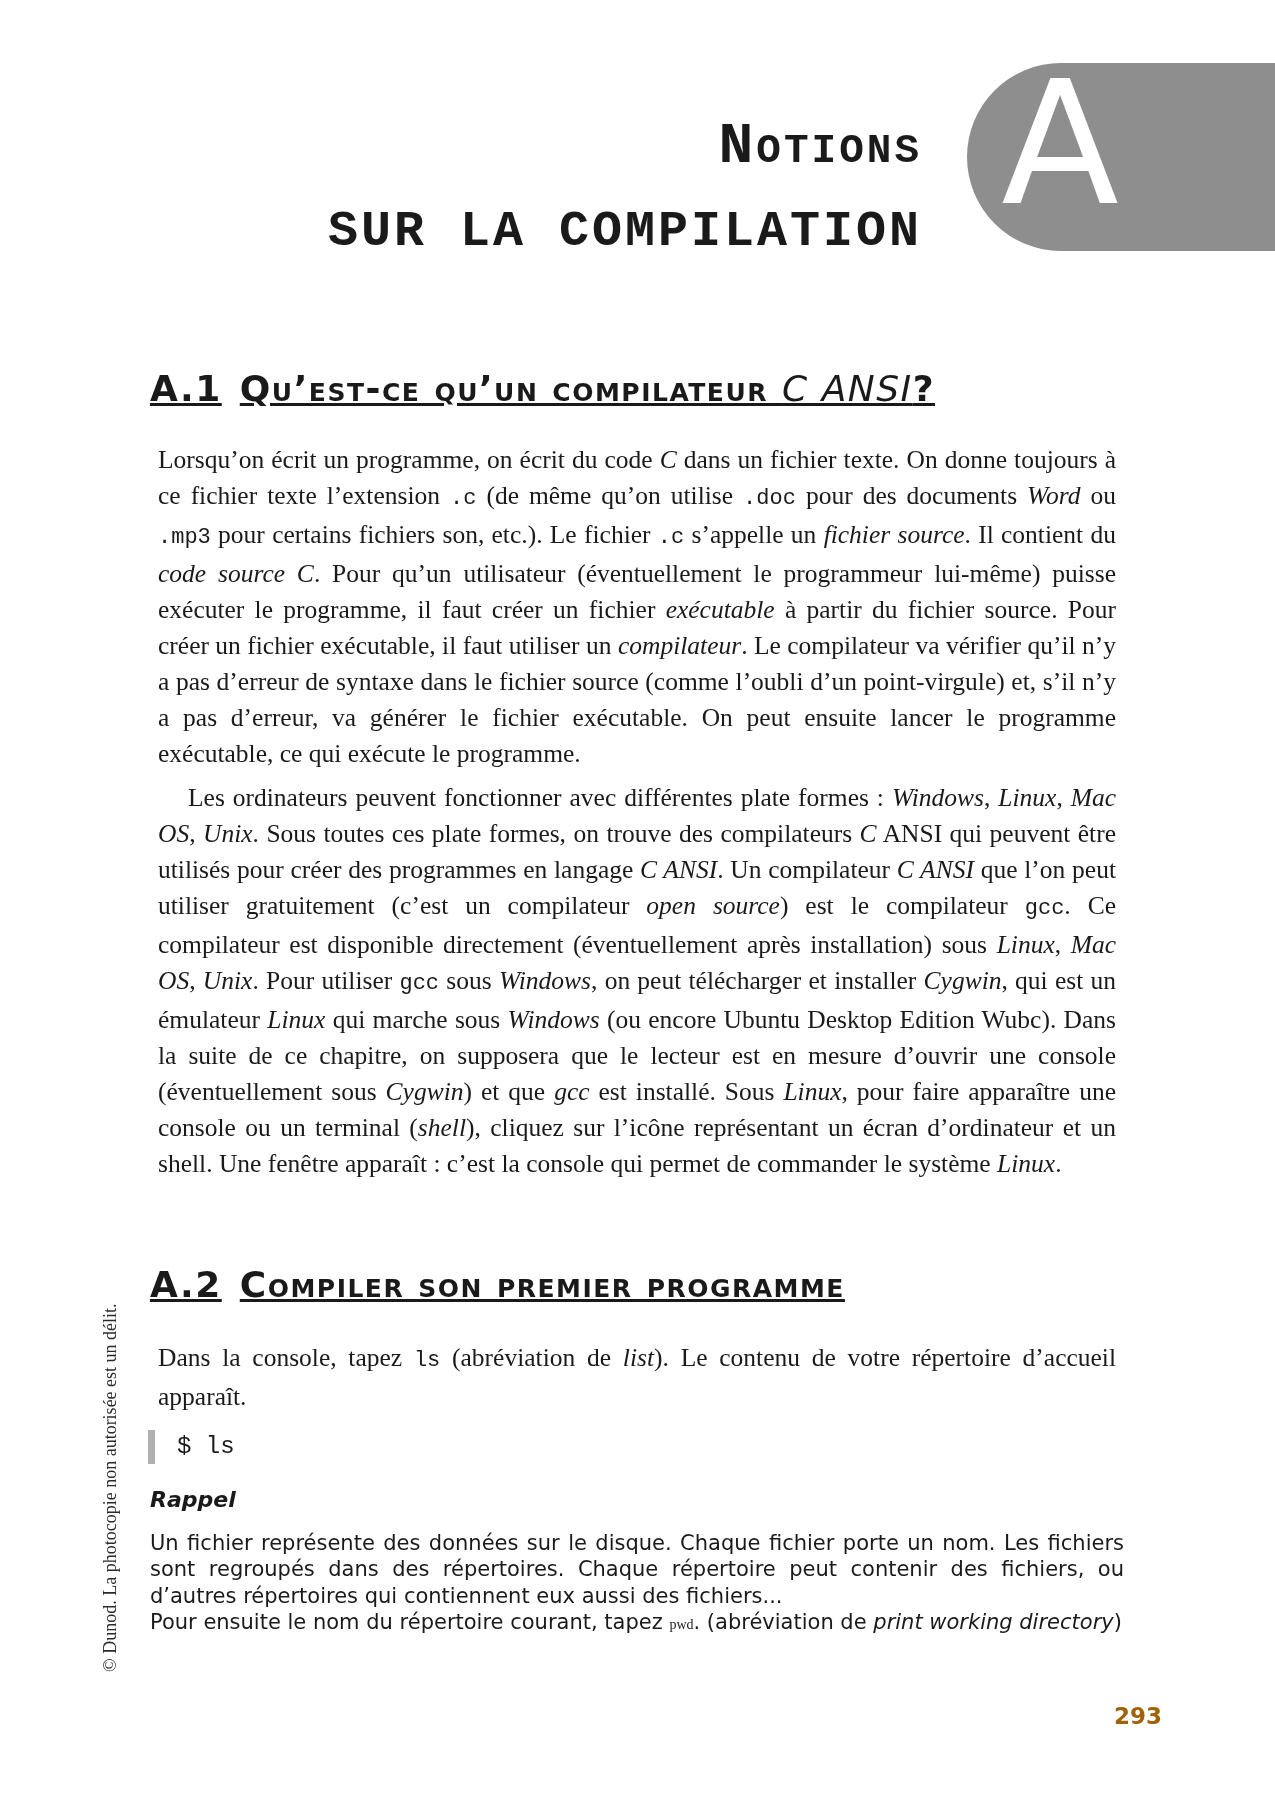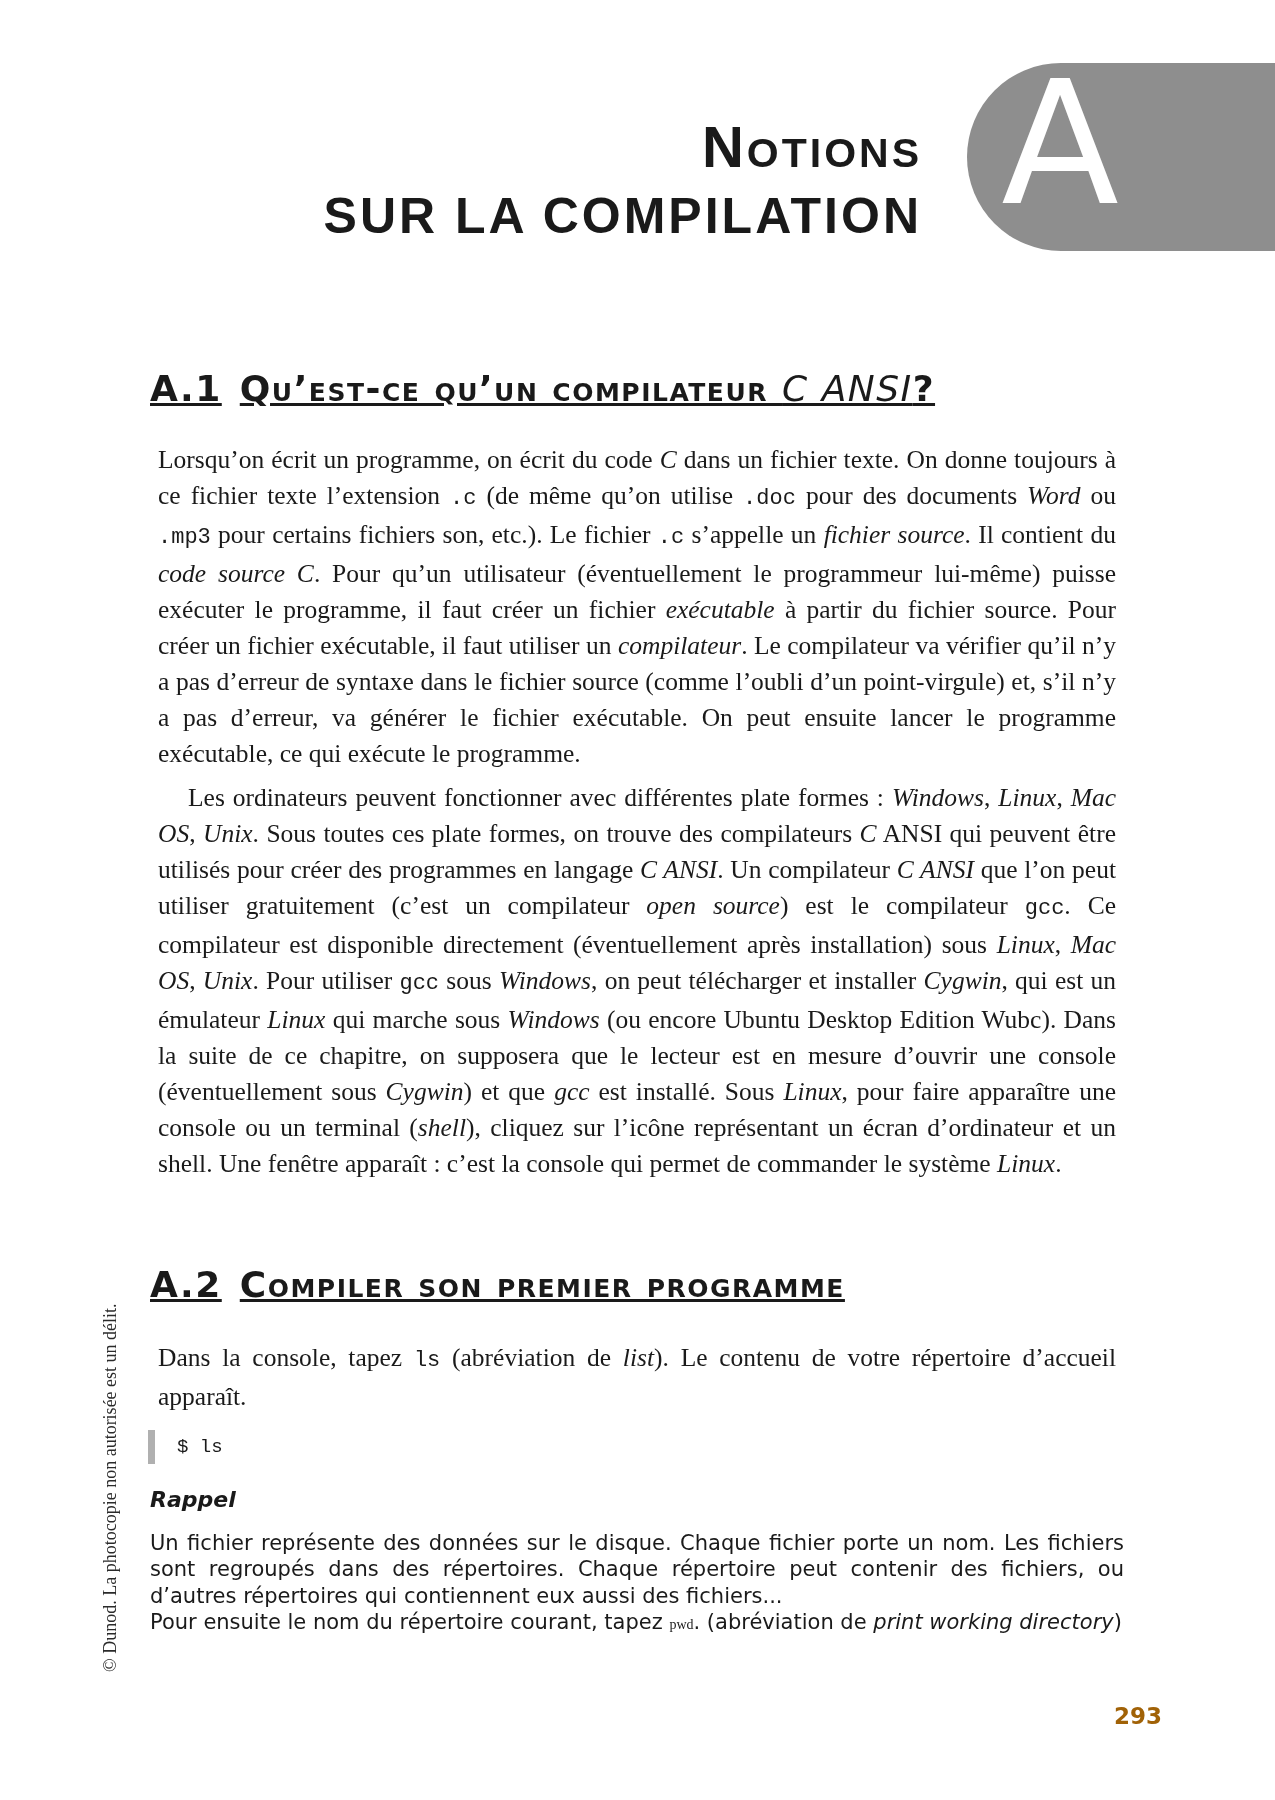--- a/index.html
+++ b/index.html
@@ -9,25 +9,25 @@
       position: absolute; left: 967px; top: 63px; width: 340px; height: 188px;
       background: #8e8e8e; border-radius: 94px 0 0 94px;
     }
     .chapter-letter {
       position: absolute; left: 1000px; top: 58px; width: 120px; text-align: center;
       font-family: "DejaVu Sans", sans-serif; font-size: 172px; line-height: 172px;
       color: #ffffff; font-weight: normal;
     }
     .chapter-title {
       position: absolute; right: 353px; top: 112px; text-align: right;
-      font-family: Liberation Sans, sans-serif; font-weight: bold; color: #1a1a1a;
+      font-family: Liberation Mono, monospace; font-weight: bold; color: #1a1a1a;
       letter-spacing: 3px;
     }
     .chapter-title .line1 { font-size: 58px; line-height: 70px; font-variant: small-caps; }
-    .chapter-title .line2 { font-size: 50px; line-height: 68px; }
+    .chapter-title .line2 { font-size: 50px; line-height: 68px; margin-top: 16px; }
 
     .section-heading {
       position: absolute; left: 150px;
       font-family: "DejaVu Sans", sans-serif; font-weight: bold; color: #1a1a1a;
       font-size: 36px; letter-spacing: 1.5px; white-space: nowrap;
       font-variant: small-caps;
       text-decoration: underline;
     }
     .section-heading .num { margin-right: 18px; }
     .section-heading .ital { font-style: italic; font-weight: normal; font-variant: normal; }
@@ -38,21 +38,21 @@
       text-align: justify; color: #1a1a1a; margin: 0;
     }
     .body-text p { margin: 8px; }
     .body-text p.indent { text-indent: 30px; }
     .mono { font-family: "Liberation Mono", monospace; font-size: 22px; }
     i { font-style: italic; }
 
     .code-block {
       position: absolute; left: 148px; top: 1430px; height: 34px;
       border-left: 7px solid #b0b0b0; padding-left: 22px;
-      font-family: "Liberation Mono", monospace; font-size: 19px; line-height: 34px;
+      font-family: "Liberation Mono", monospace; font-size: 24px; line-height: 34px;
       color: #1a1a1a;
     }
 
     .rappel {
       position: absolute; left: 150px; top: 1487px; width: 974px;
       font-family: "DejaVu Sans", sans-serif; font-size: 21px; line-height: 26.5px;
       color: #1a1a1a; text-align: justify;
     }
     .rappel .title { font-weight: bold; font-style: italic; font-size: 22px; margin-bottom: 16px; }
     .rappel p { margin: 0; }

